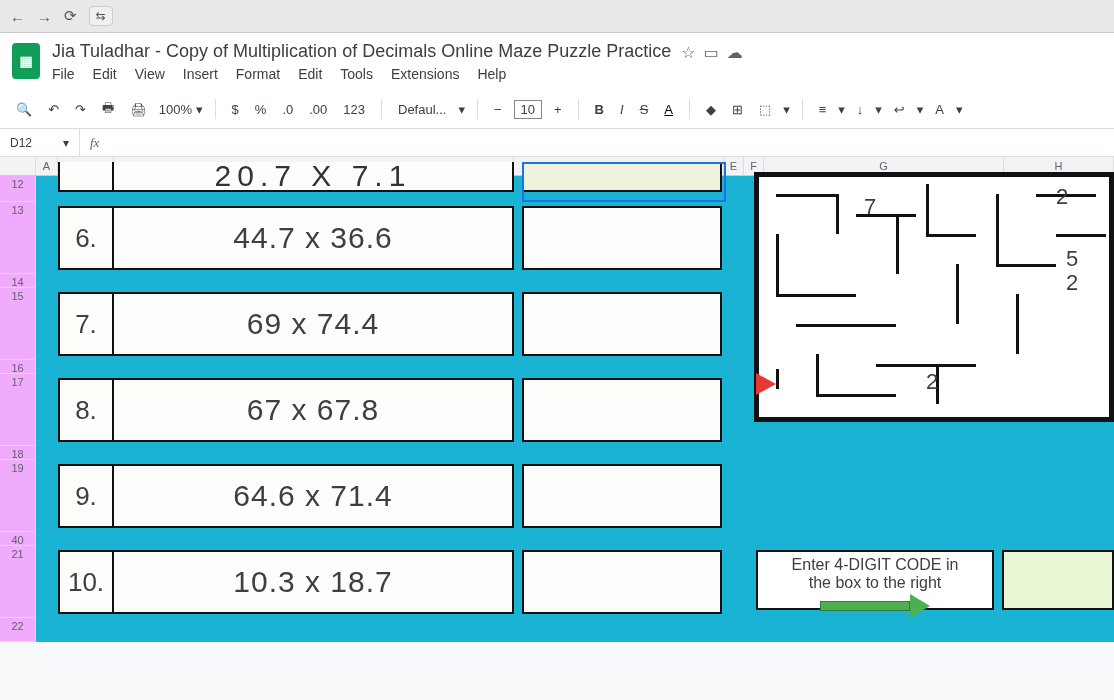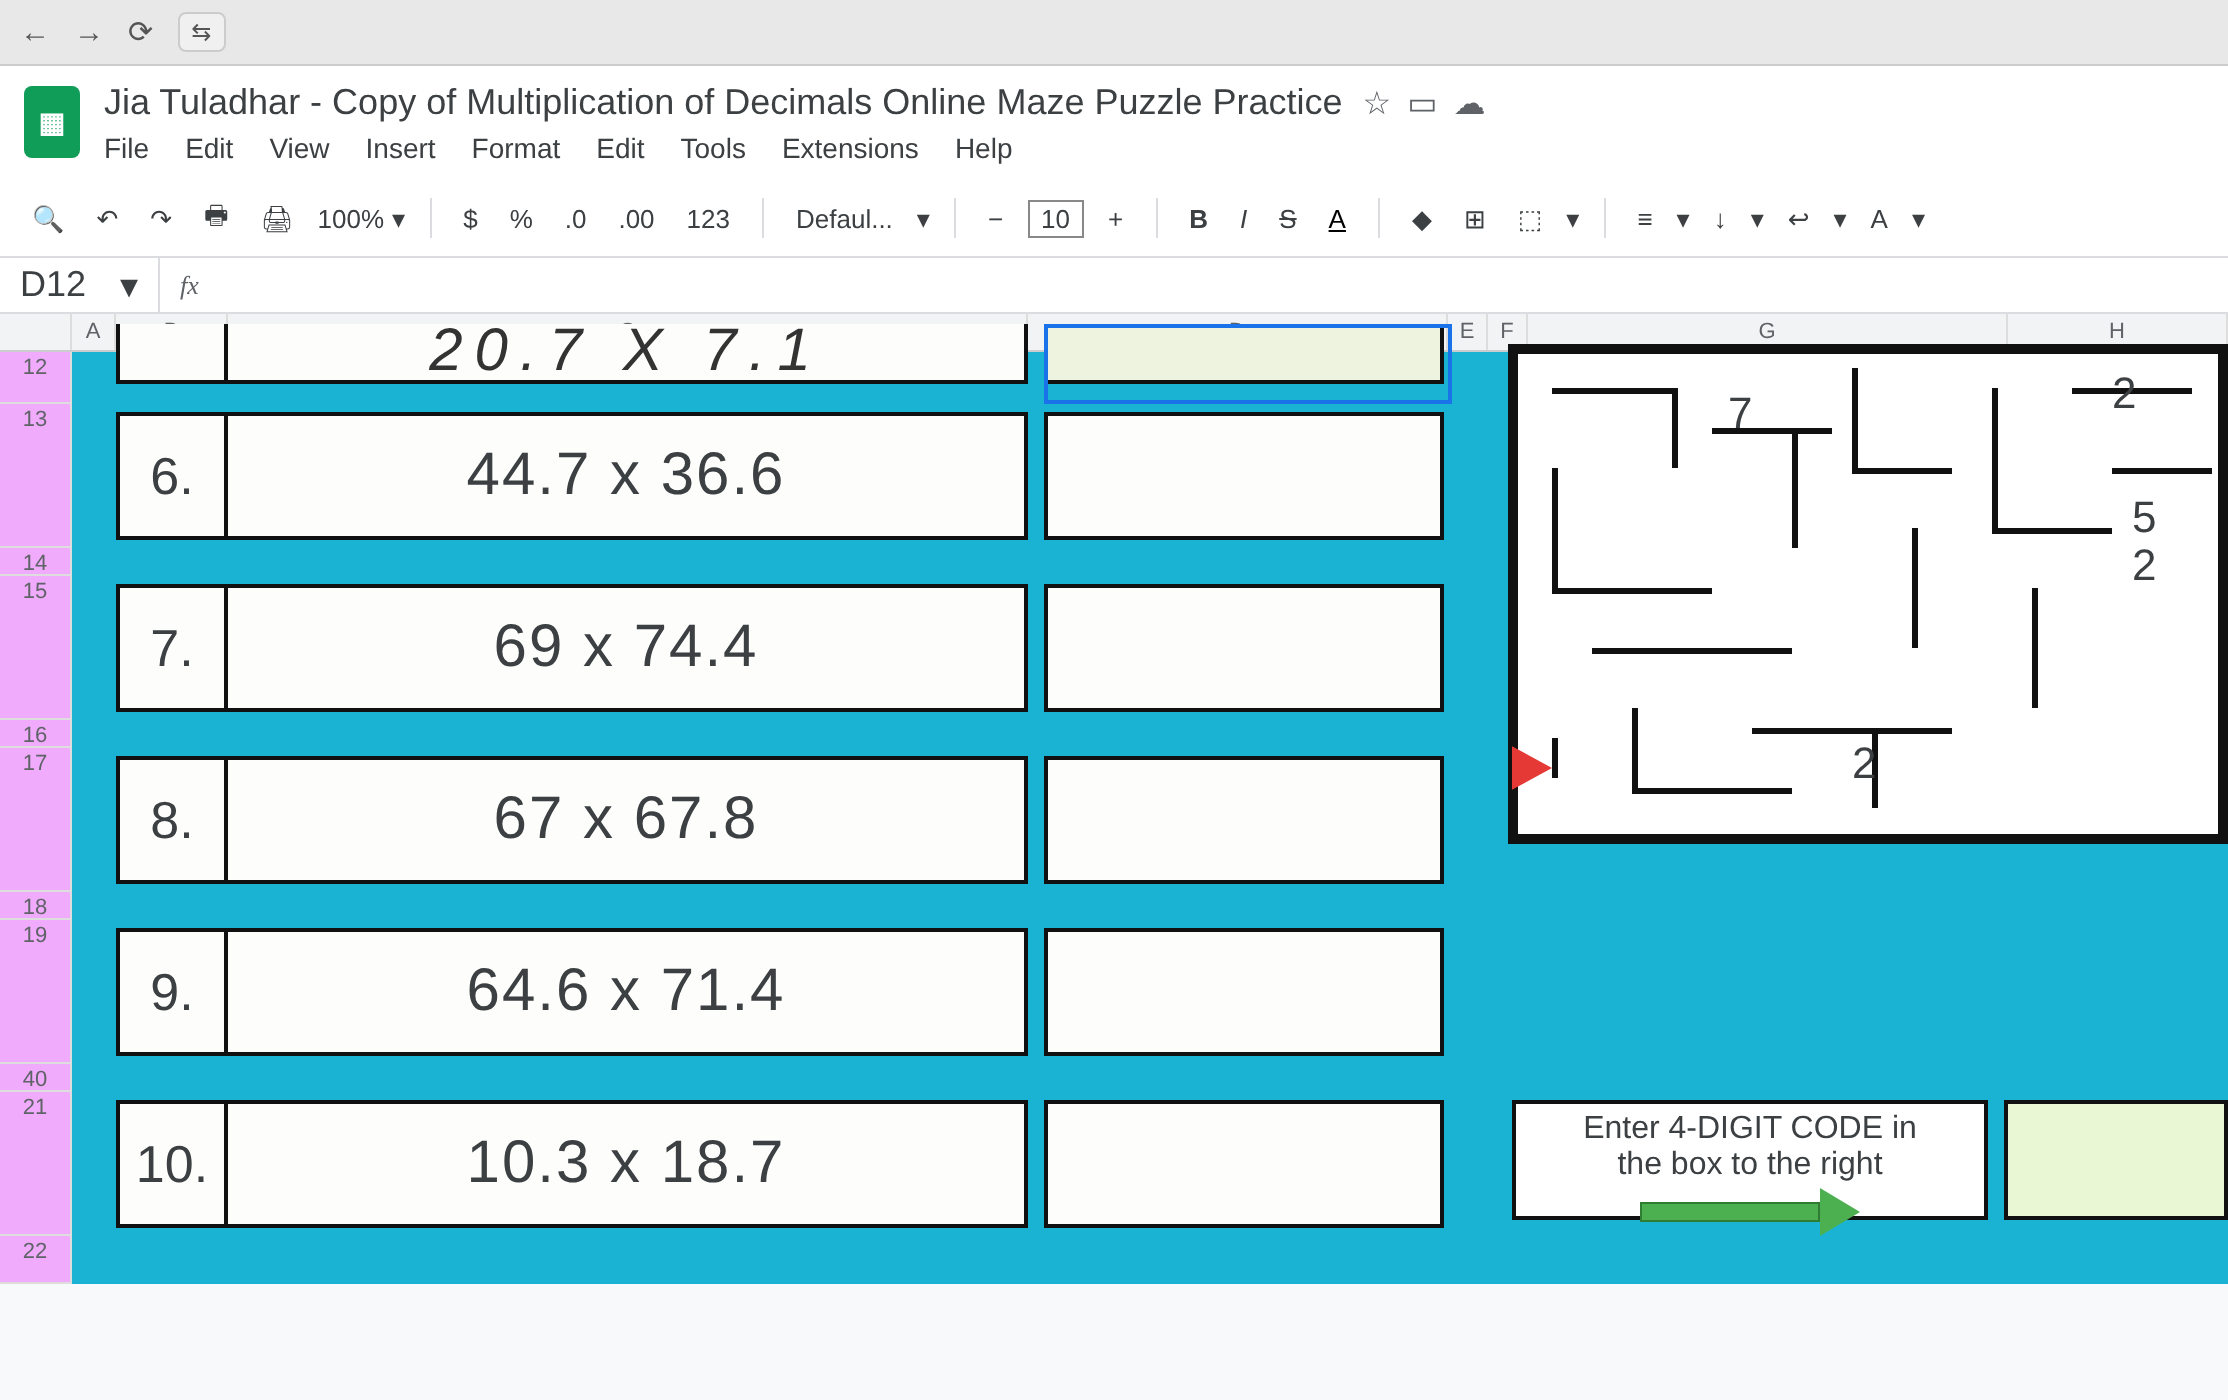--- a/index.html
+++ b/index.html
@@ -63,21 +63,21 @@
     border:1px solid #888; padding:1px 6px; font-size:13px;
     min-width:22px; text-align:center;
   }
   .name-box-row {
     display:flex; align-items:center;
     background:#fff;
     border-bottom:1px solid #dadce0;
     height:28px;
   }
   .name-box {
-    width:80px; padding:0 10px; font-size:18px; color:#3c4043;
+    width:80px; padding:0 10px; font-size:12px; color:#3c4043;
     border-right:1px solid #dadce0; height:100%;
     display:flex; align-items:center; justify-content:space-between;
   }
   .fx-icon { font-style:italic; font-family: 'Times New Roman', serif; font-size:13px; padding-left:10px; color:#5f6368;}
   .sheet-area { position:relative; background:#fff; }
   .col-headers {
     display:grid;
     grid-template-columns: 36px 22px 56px 400px 210px 20px 20px 240px 110px;
     background:#f1f3f4;
     border-bottom:1px solid #ccc;
@@ -131,21 +131,21 @@
     width:200px; height:64px;
     margin-left:8px;
     background:#fdfdfb;
     border:2px solid #111;
   }
   .partial-top {
     position:absolute;
     left:22px; top:-14px;
     display:flex;
   }
-  .partial-top .numcell, .partial-top .probcell { height:30px; border-top:none;font-style:italic; }
+  .partial-top .numcell, .partial-top .probcell { height:30px; border-top:none; }
   .partial-top .probcell { font-size:30px; color:#333; letter-spacing:6px; overflow:hidden;}
   .partial-top .anscell { height:30px; border-top:none; background:#eef3e0; }
   .maze-box {
     position:absolute;
     right:0; top:-4px;
     width:360px; height:250px;
     background:#fff;
     border:2px solid #111;
     overflow:hidden;
   }

